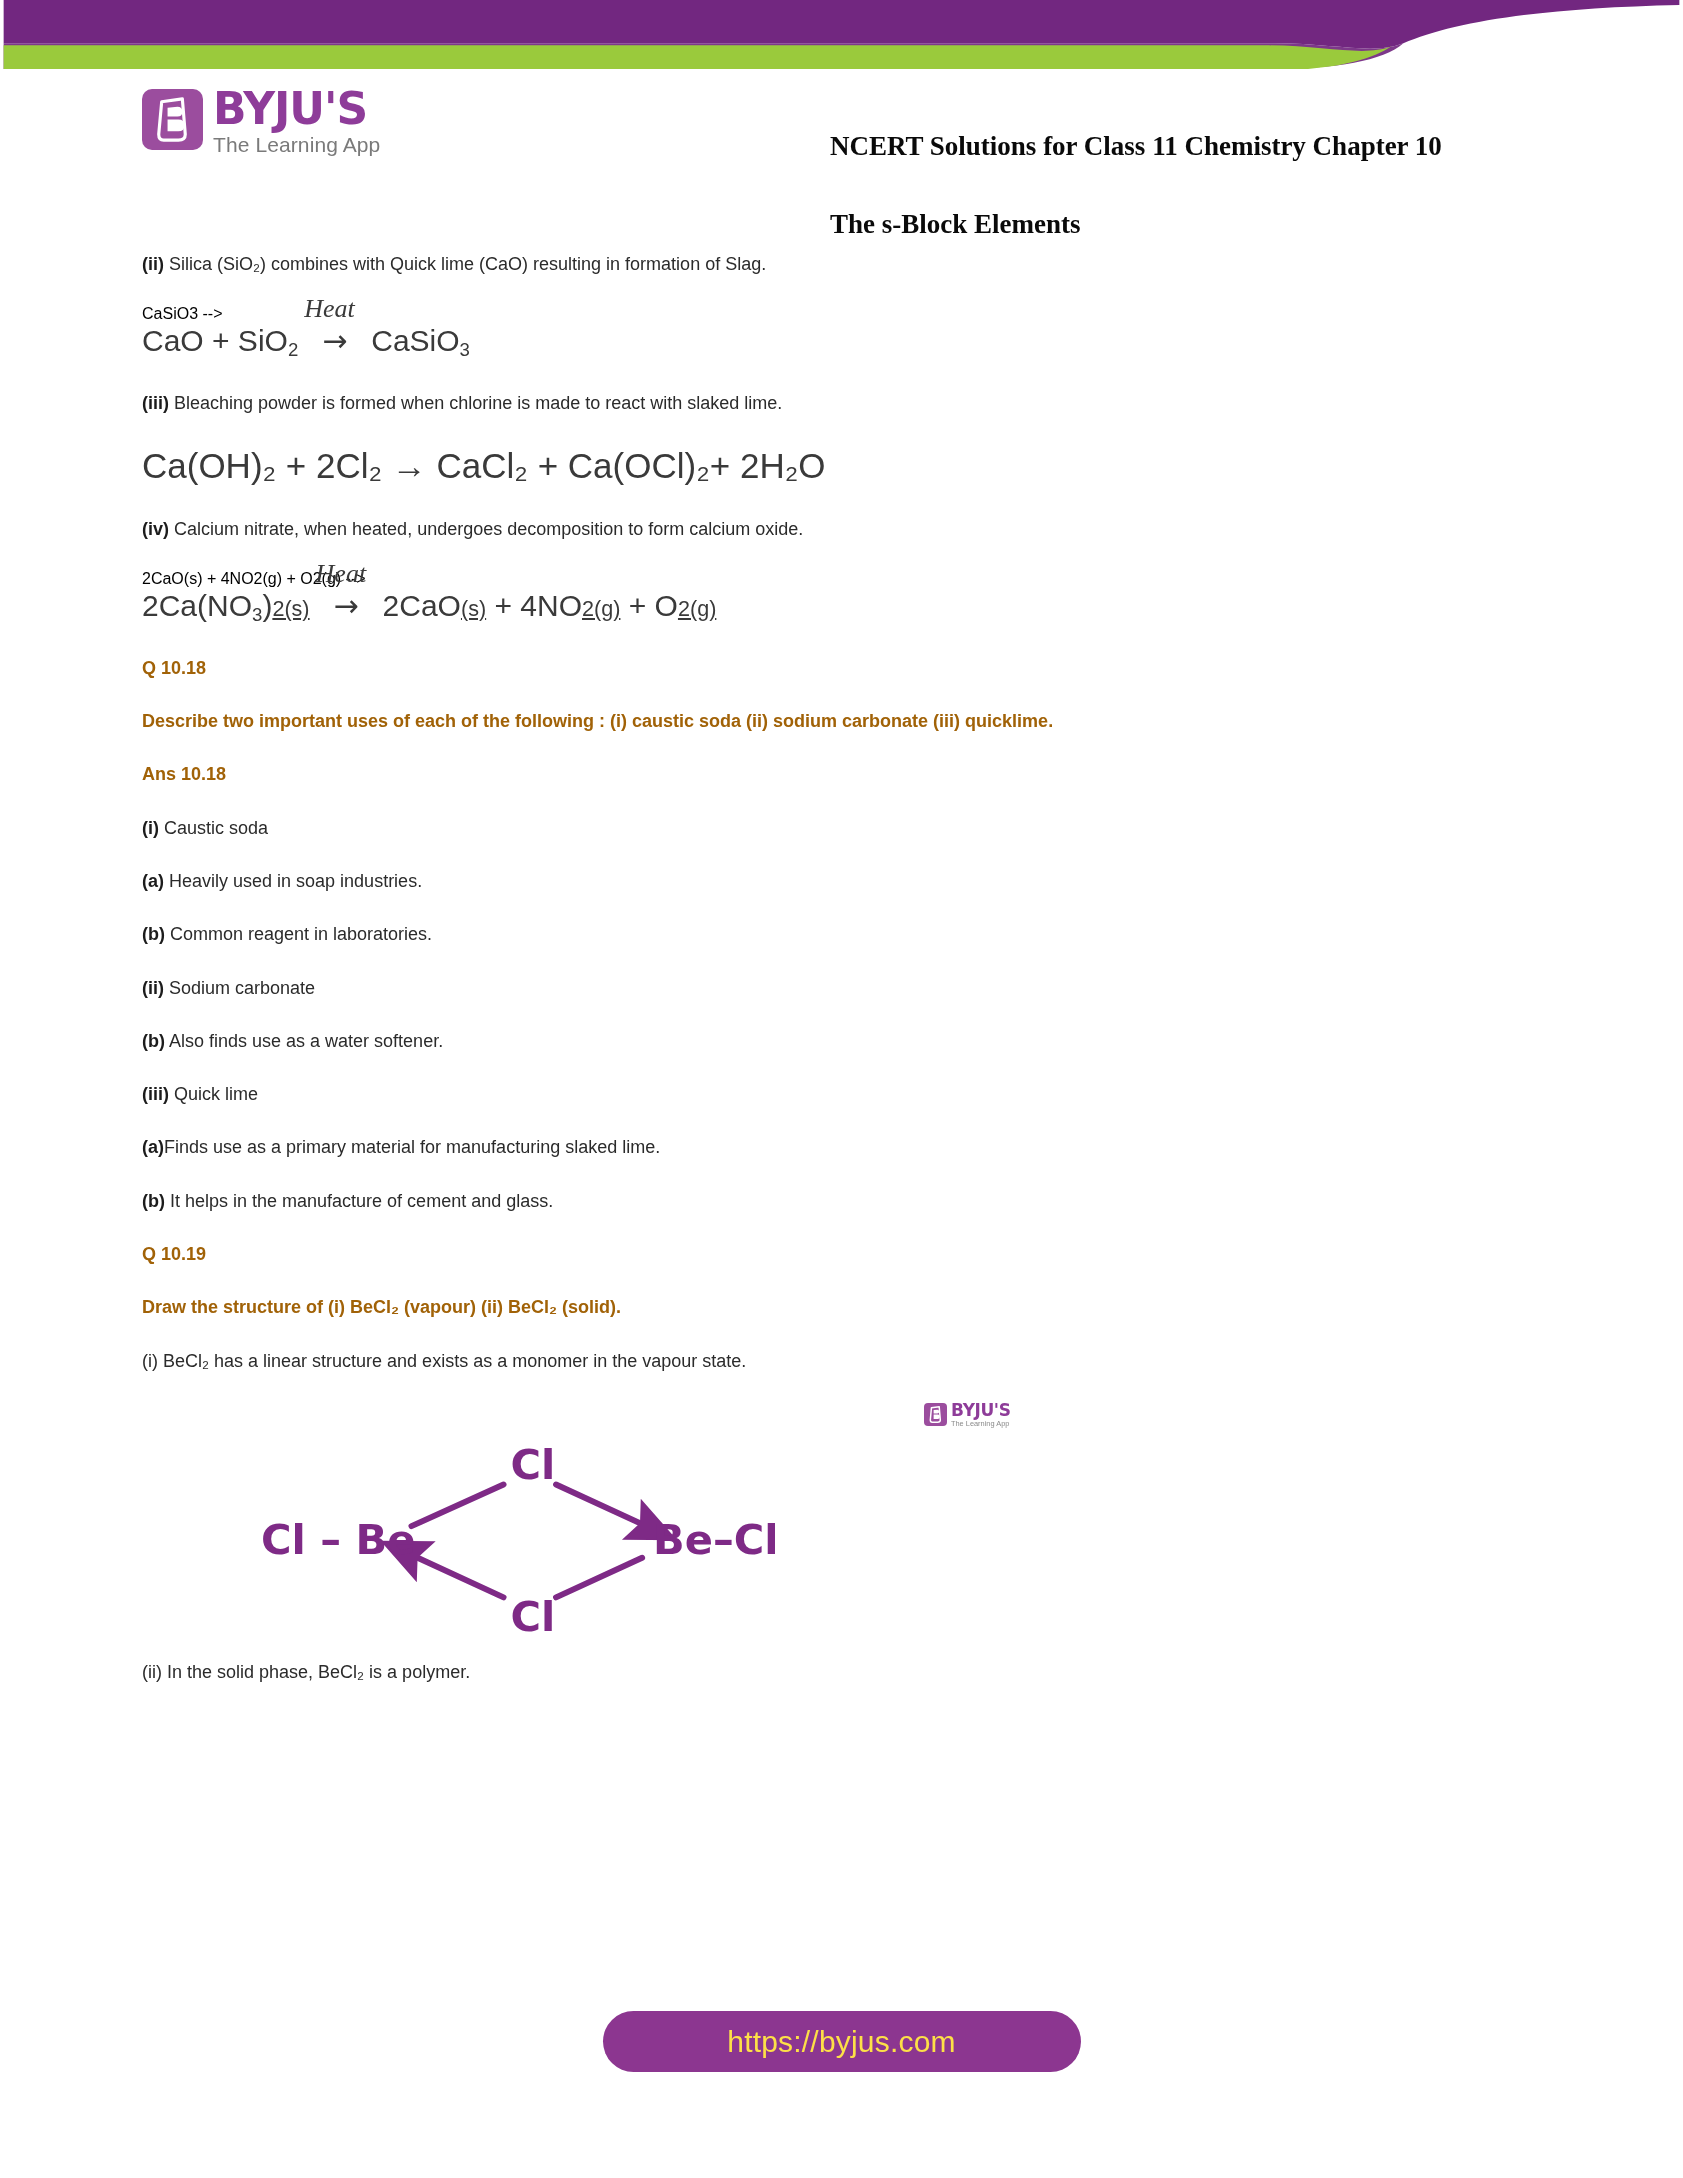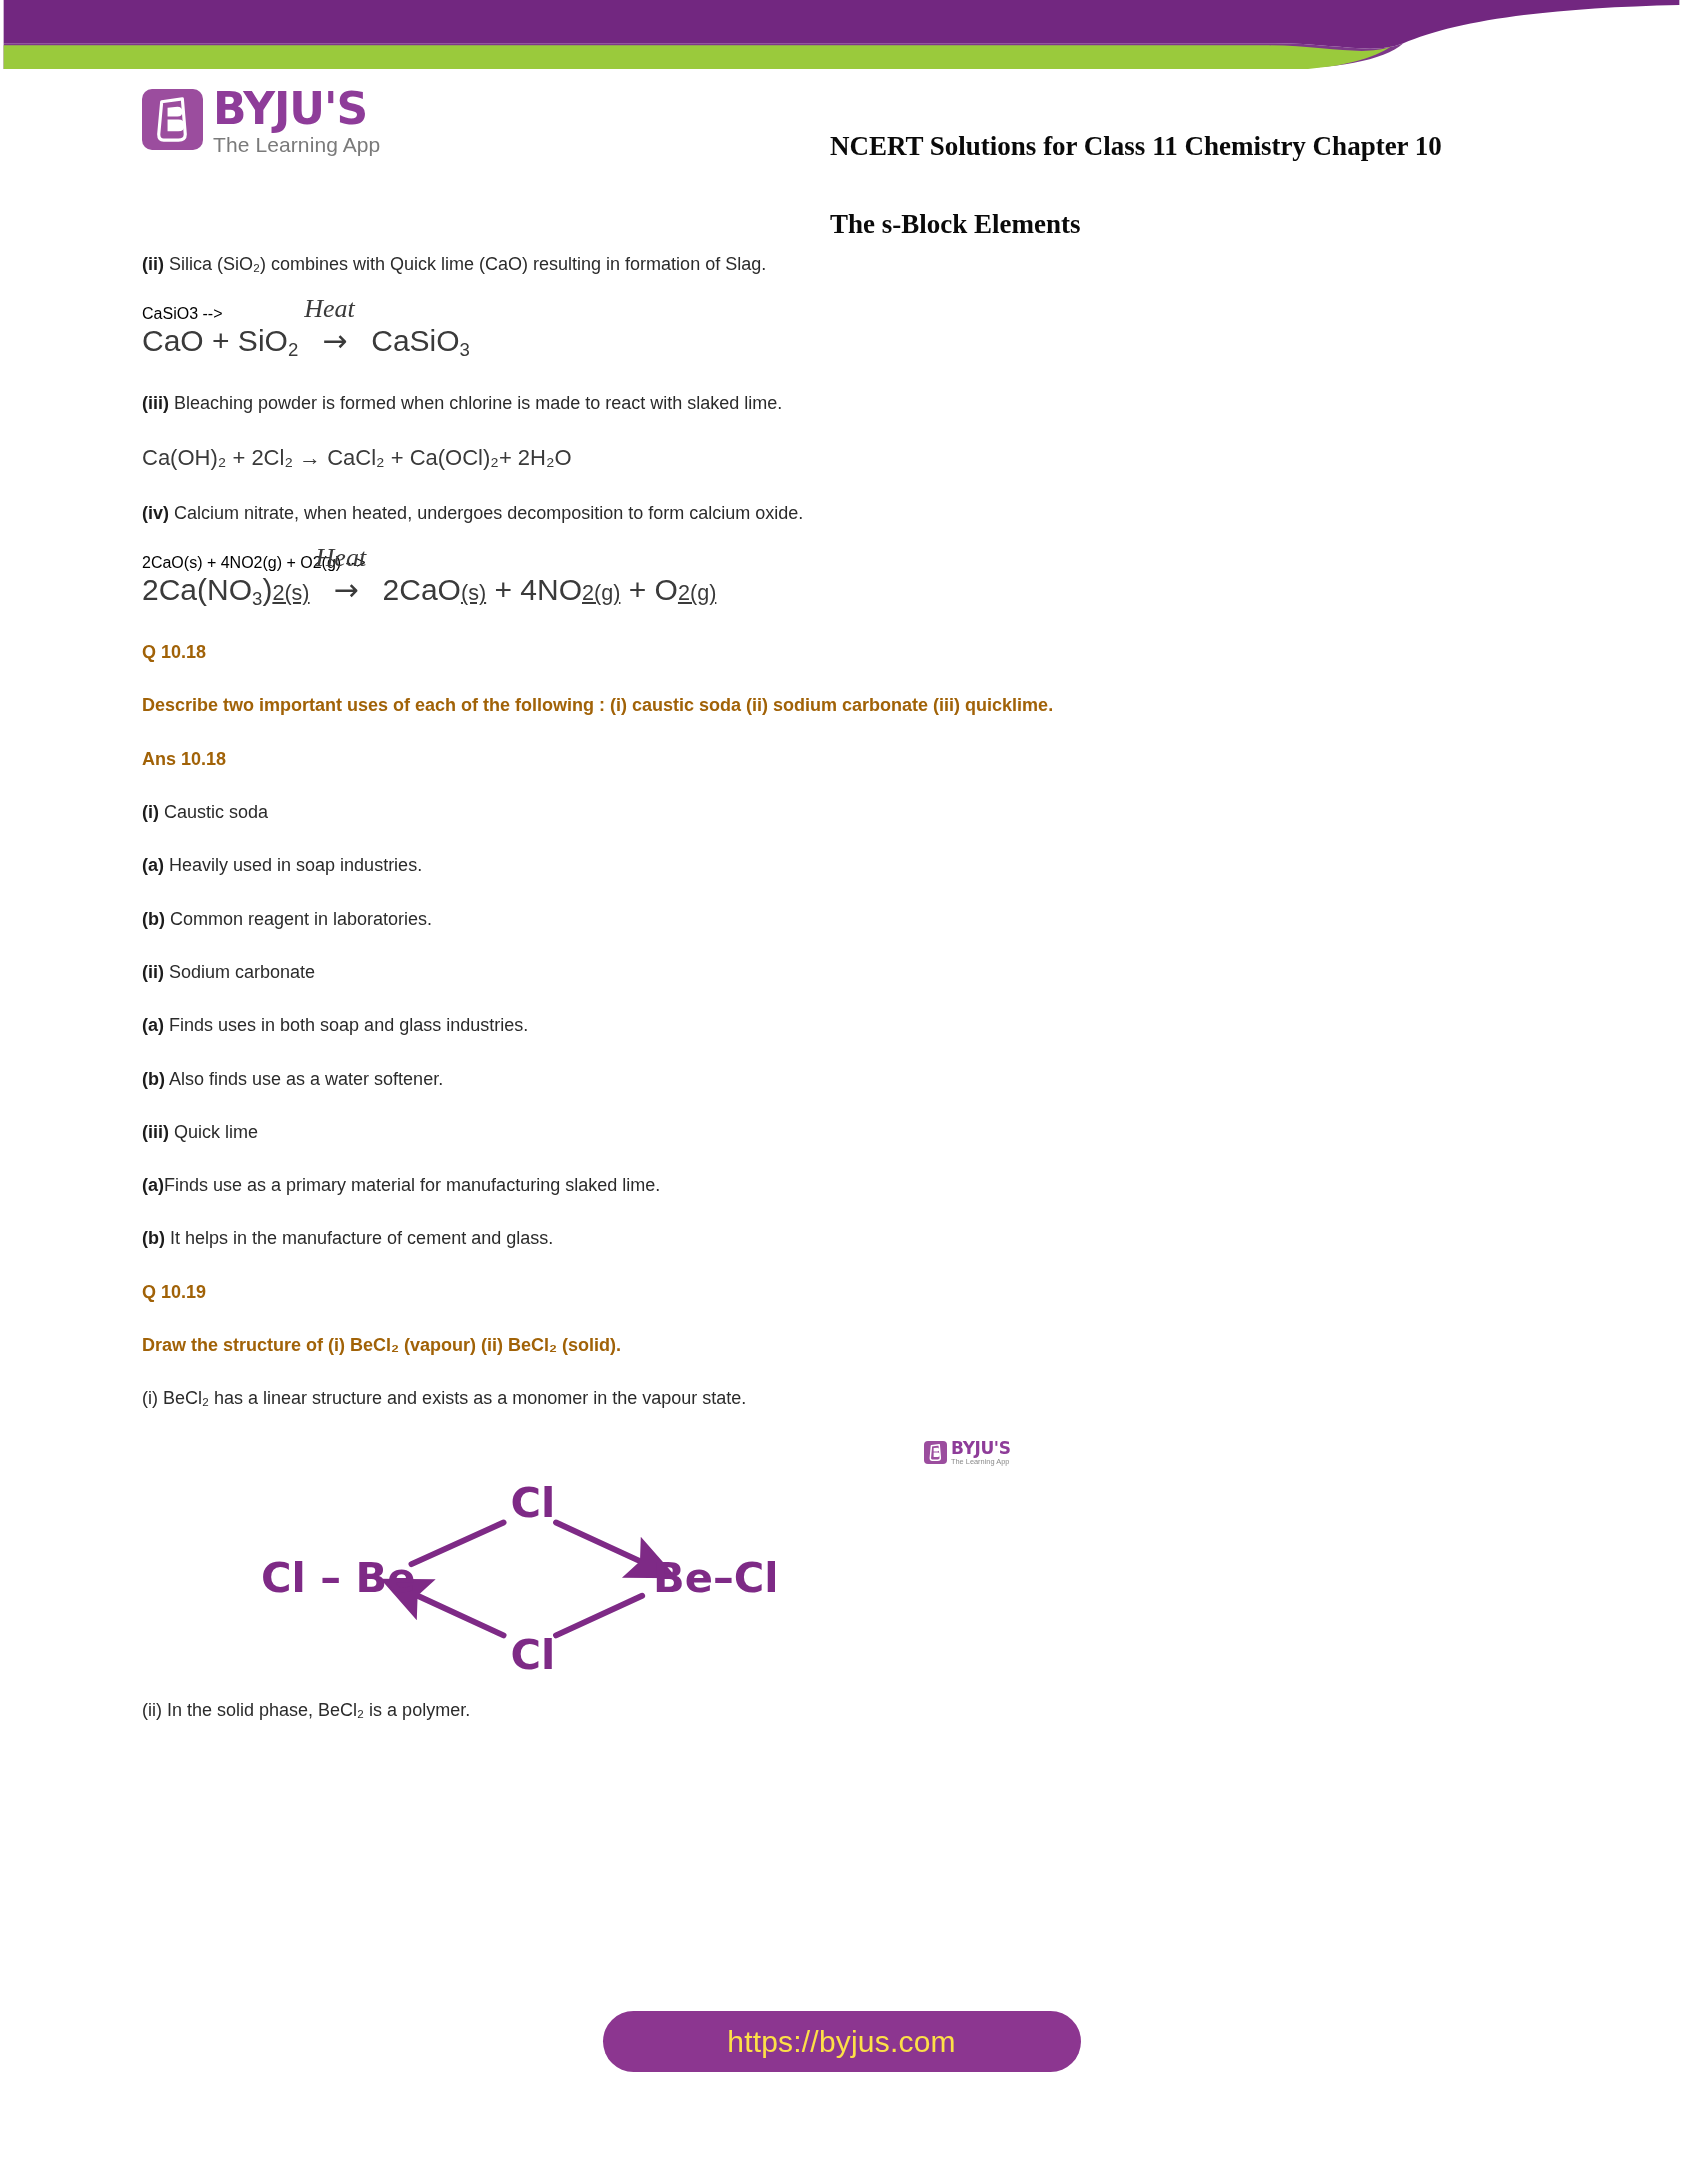--- a/index.html
+++ b/index.html
@@ -136,21 +136,21 @@
     white-space: nowrap;
   }
   .arrow-heat .arw {
     font-family: "DejaVu Sans", sans-serif;
     font-size: 30px;
     color: #3a3a3a;
   }
 
   
   .eq.compact {
-    font-size: 22px;
+    font-size: 35px;
   }
 
   
   .diagram-wrap {
     position: relative;
     width: 1406px;
     height: 248px;
     margin-top: 18px;
     margin-bottom: 10px;
   }
@@ -272,21 +272,20 @@
 
     
     <p class="para bold">Q 10.18</p>
     <p class="para bold">Describe two important uses of each of the following : (i) caustic soda (ii) sodium carbonate (iii) quicklime.</p>
     <p class="para bold">Ans 10.18</p>
 
     <p class="para"><b>(i)</b><span> Caustic soda</span></p>
     <p class="para"><b>(a)</b><span> Heavily used in soap industries.</span></p>
     <p class="para"><b>(b)</b><span> Common reagent in laboratories.</span></p>
     <p class="para"><b>(ii)</b><span> Sodium carbonate</span></p>
-    <p class="para"><b>(a)</b><span> Finds uses in both soap and glass industries.</span></p>
     <p class="para"><b>(b)</b><span> Also finds use as a water softener.</span></p>
     <p class="para"><b>(iii)</b><span> Quick lime</span></p>
     <p class="para"><b>(a)</b><span>Finds use as a primary material for manufacturing slaked lime.</span></p>
     <p class="para"><b>(b)</b><span> It helps in the manufacture of cement and glass.</span></p>
 
     
     <p class="para bold">Q 10.19</p>
     <p class="para bold">Draw the structure of (i) BeCl₂ (vapour) (ii) BeCl₂ (solid).</p>
     <p class="para"><span>(i)</span><span> BeCl₂ has a linear structure and exists as a monomer in the vapour state.</span></p>
 

